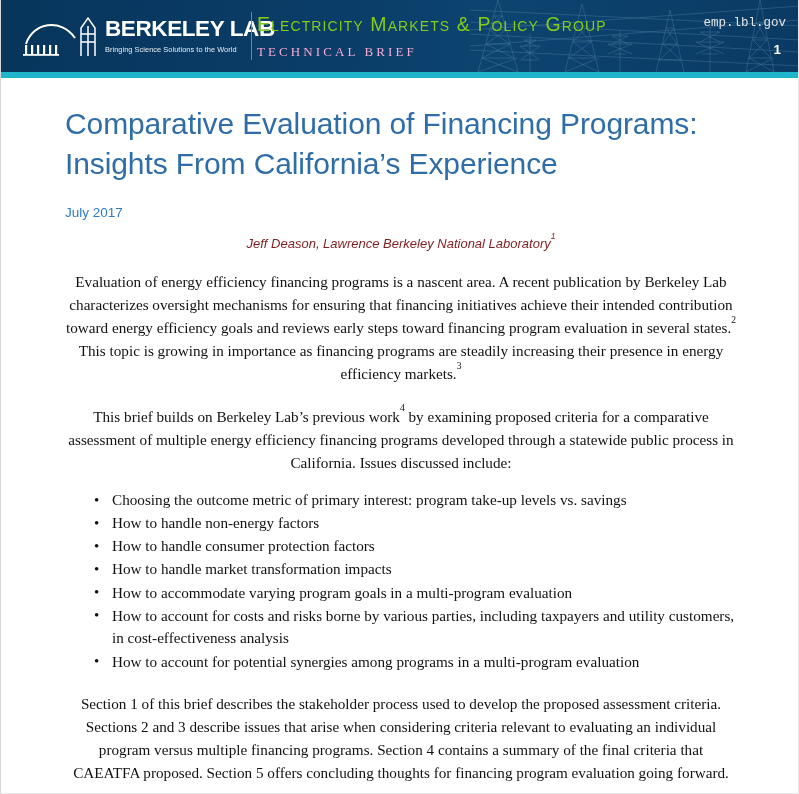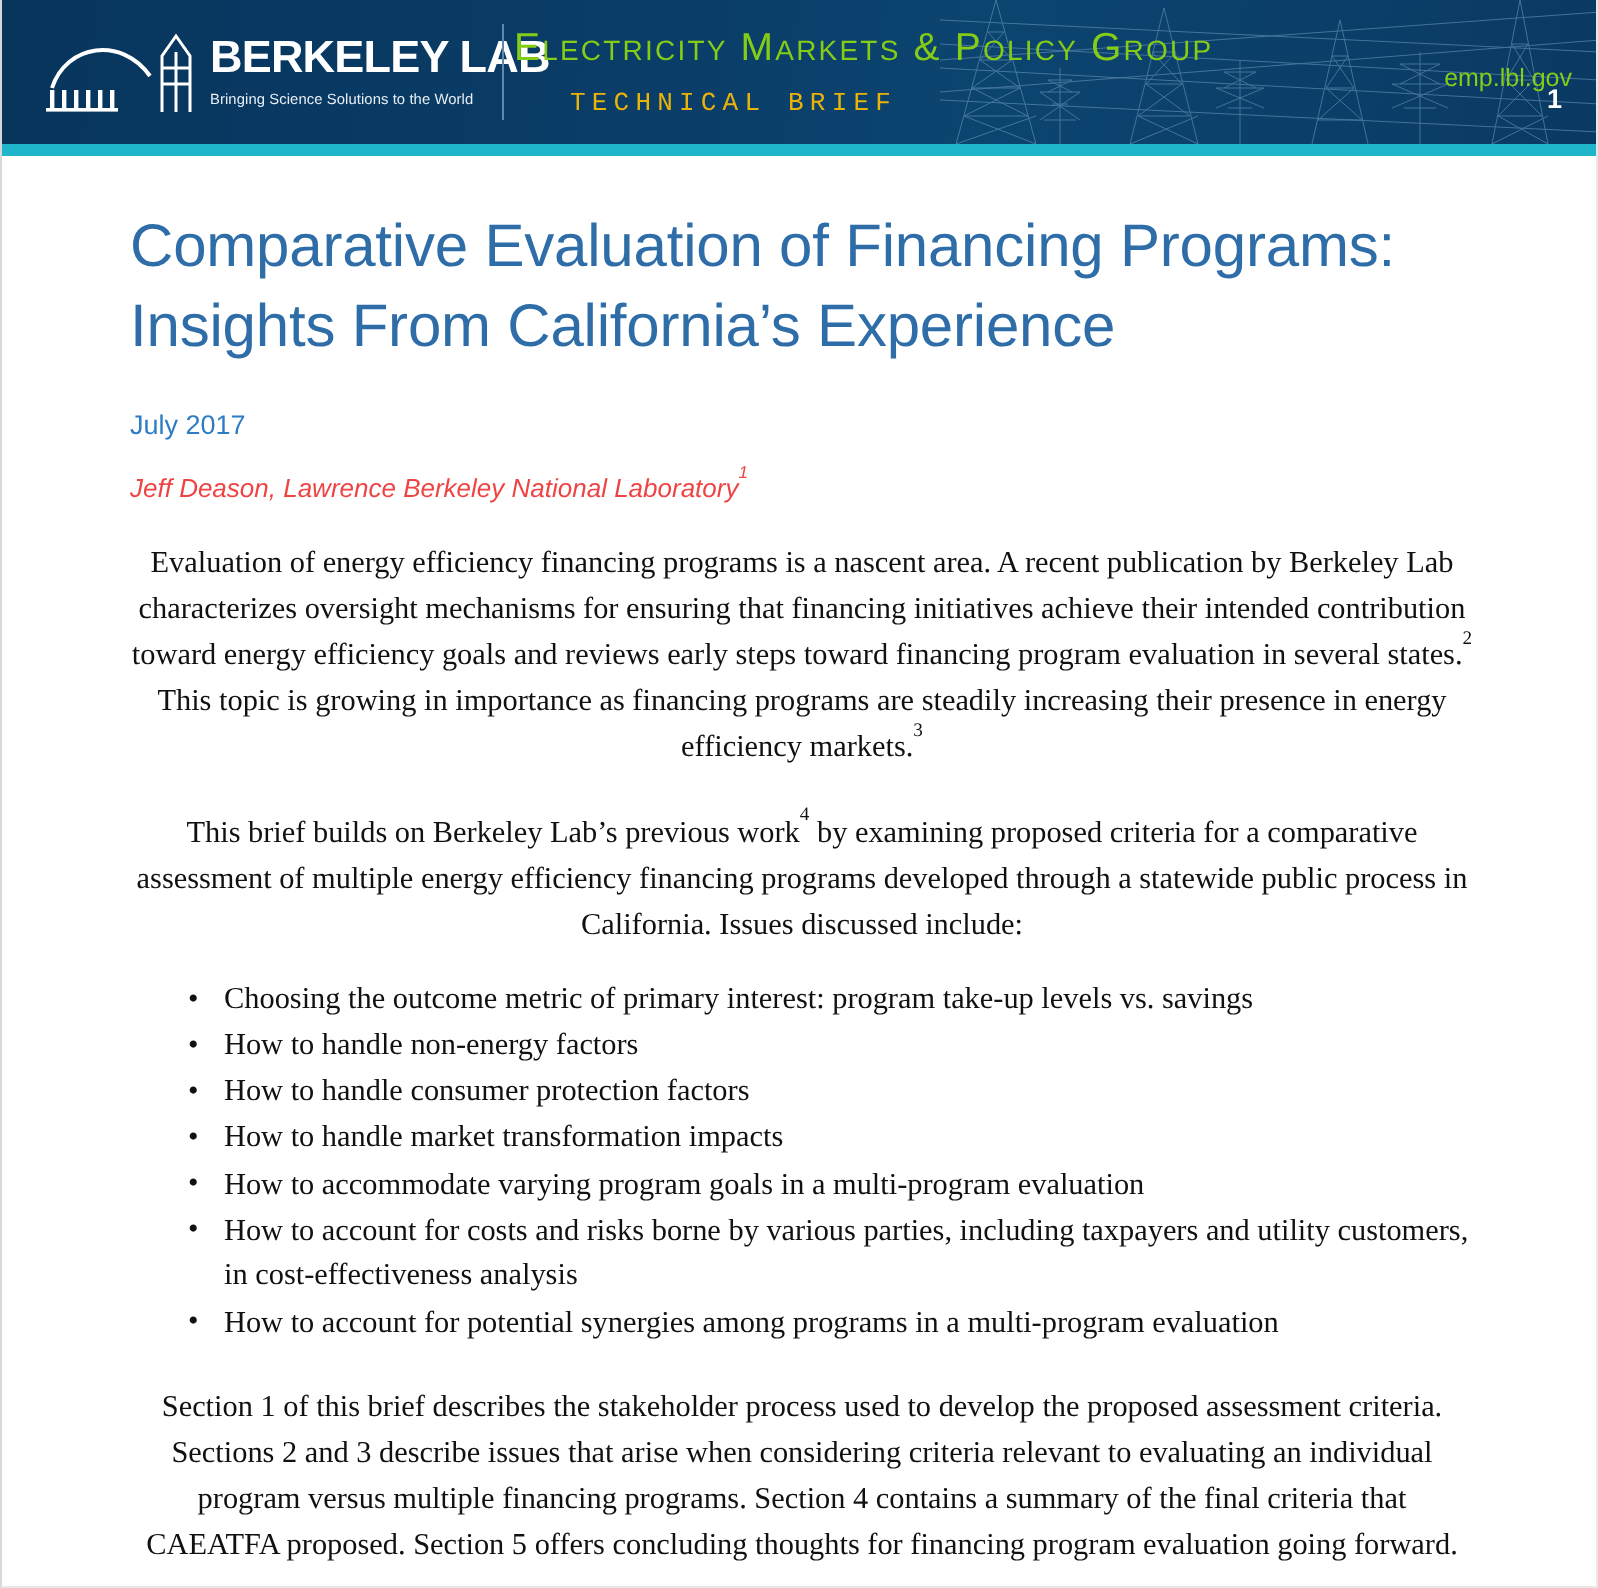--- a/index.html
+++ b/index.html
@@ -94,33 +94,33 @@
     left: 256px; top: 13px;
     font-family: "Liberation Sans", sans-serif;
     font-size: 19.5px;
     color: #84cc16;
     font-variant: small-caps;
     letter-spacing: 1.1px;
     white-space: nowrap;
   }
   .banner-sub {
     position: absolute;
-    left: 284px; top: 44px;
+    left: 256px; top: 44px;
+    font-family: Liberation Serif, serif;
+    font-size: 13px;
+    color: #f9a8d4;
+    letter-spacing: 3.1px;
+    white-space: nowrap;
+  }
+  .banner-url {
+    position: absolute;
+    right: 14px; top: 16px;
     font-family: Liberation Mono, monospace;
-    font-size: 13px;
-    color: #eab308;
-    letter-spacing: 3.1px;
-    white-space: nowrap;
-  }
-  .banner-url {
-    position: absolute;
-    right: 14px; top: 32px;
-    font-family: Liberation Sans, sans-serif;
     font-size: 12.5px;
-    color: #84cc16;
+    color: #e5e5e5;
     white-space: nowrap;
   }
   .banner-pageno {
     position: absolute;
     right: 19px; top: 42px;
     font-family: "Liberation Sans", sans-serif;
     font-size: 13.5px;
     font-weight: bold;
     color: #ffffff;
   }
@@ -153,22 +153,23 @@
     font-family: "Liberation Sans", sans-serif;
     font-size: 13.5px;
     color: #2e7cc4;
     margin-top: 21px;
   }
 
   .doc-author {
     font-family: "Liberation Sans", sans-serif;
     font-size: 13px;
     font-style: italic;
-    color: #ef4444;
+    color: #7f1d1d;
     margin-top: 15px;
+    text-align: center;
   }
   .doc-author sup { font-size: 8.5px; top: -0.45em; position: relative; }
 
   .para {
     font-family: "Liberation Serif", serif;
     font-size: 15.2px;
     line-height: 1.52;
     color: #111111;
     text-align: center;
     margin-top: 19px;

